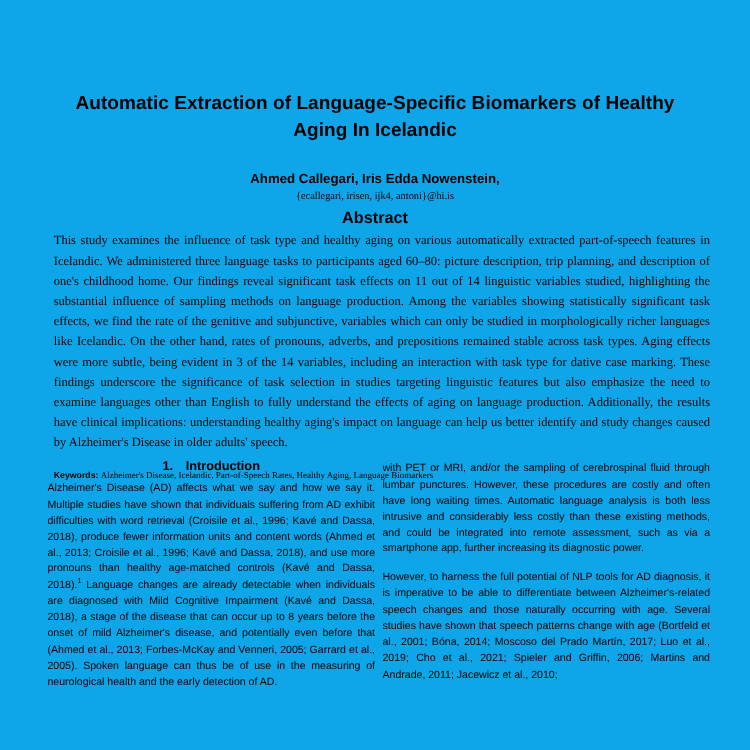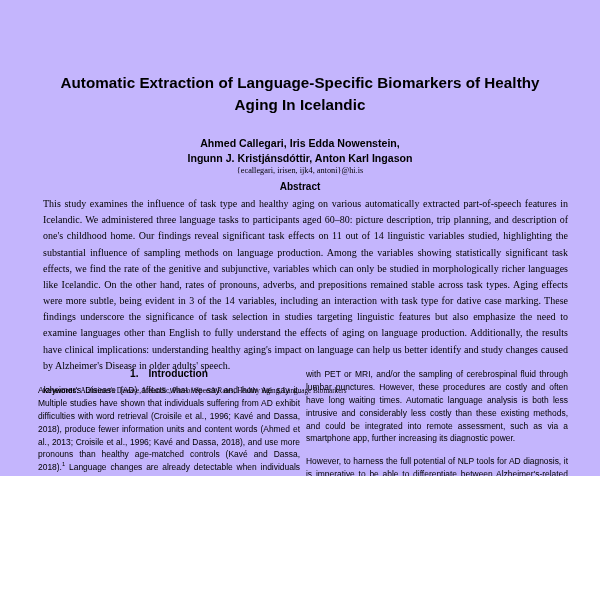--- a/index.html
+++ b/index.html
@@ -10,22 +10,22 @@
   body {
     width: 600px;
     height: 600px;
     overflow: hidden;
     font-family: "Liberation Serif", serif;
     color: #000000;
   }
   .page {
     position: relative;
     width: 600px;
-    height: 476px;
-    background: #c4b5fd;
+    height: 600px;
+    background: #0ea5e9;
     overflow: hidden;
   }
 
   
   .title-block {
     padding: 72px 56px 0 56px;
   }
   .paper-title {
     font-family: "Liberation Sans", sans-serif;
     font-weight: bold;
@@ -53,21 +53,21 @@
   }
   .email-line {
     font-family: "Liberation Serif", serif;
     font-size: 8.3px;
     line-height: 1.4;
   }
 
   .abstract-heading {
     font-family: "Liberation Sans", sans-serif;
     font-weight: bold;
-    font-size: 10px;
+    font-size: 13px;
     text-align: center;
     margin-top: 4px;
   }
 
   
   .abstract-wrap {
     margin: 4px 32px 0 43px;
   }
   .abstract-text {
     font-family: "Liberation Serif", serif;
@@ -138,21 +138,20 @@
 </head>
 <body>
 
 <div class="page">
 
   <div class="title-block">
     <h1 class="paper-title">Automatic Extraction of Language-Specific Biomarkers of Healthy Aging In Icelandic</h1>
 
     <div class="authors">
       <div class="author-line">Ahmed Callegari, Iris Edda Nowenstein,</div>
-      <div class="author-line">Ingunn J. Kristjánsdóttir, Anton Karl Ingason</div>
       <div class="email-line">{ecallegari, irisen, ijk4, antoni}@hi.is</div>
     </div>
 
     <div class="abstract-heading">Abstract</div>
   </div>
 
   <div class="abstract-wrap">
     <p class="abstract-text">This study examines the influence of task type and healthy aging on various automatically extracted part-of-speech features in Icelandic. We administered three language tasks to participants aged 60–80: picture description, trip planning, and description of one's childhood home. Our findings reveal significant task effects on 11 out of 14 linguistic variables studied, highlighting the substantial influence of sampling methods on language production. Among the variables showing statistically significant task effects, we find the rate of the genitive and subjunctive, variables which can only be studied in morphologically richer languages like Icelandic. On the other hand, rates of pronouns, adverbs, and prepositions remained stable across task types. Aging effects were more subtle, being evident in 3 of the 14 variables, including an interaction with task type for dative case marking. These findings underscore the significance of task selection in studies targeting linguistic features but also emphasize the need to examine languages other than English to fully understand the effects of aging on language production. Additionally, the results have clinical implications: understanding healthy aging's impact on language can help us better identify and study changes caused by Alzheimer's Disease in older adults' speech.</p>
   </div>
 

